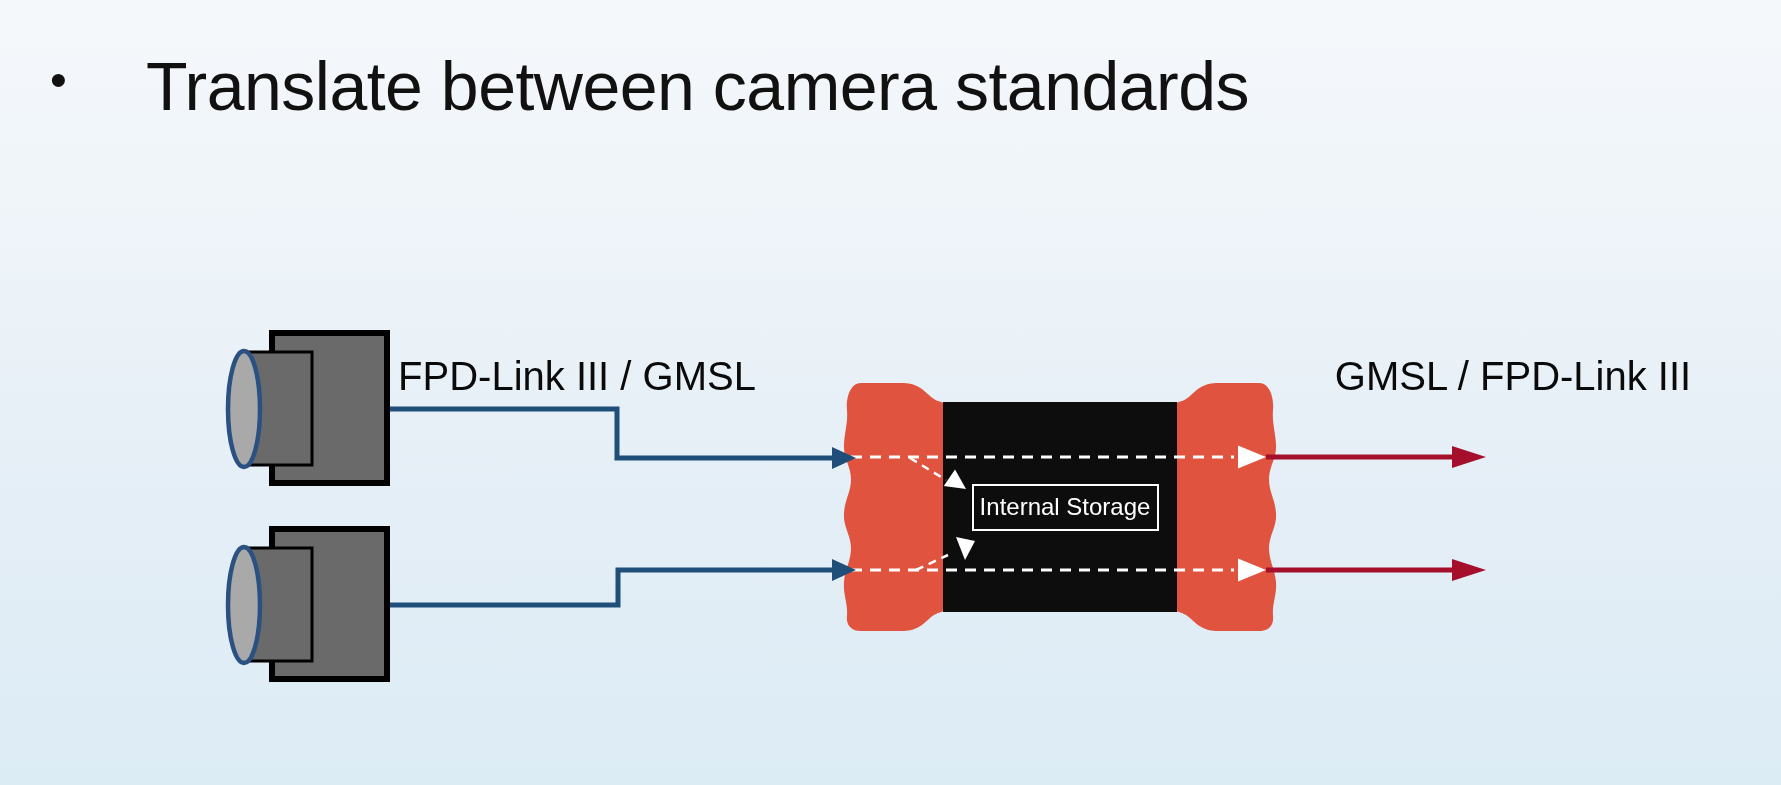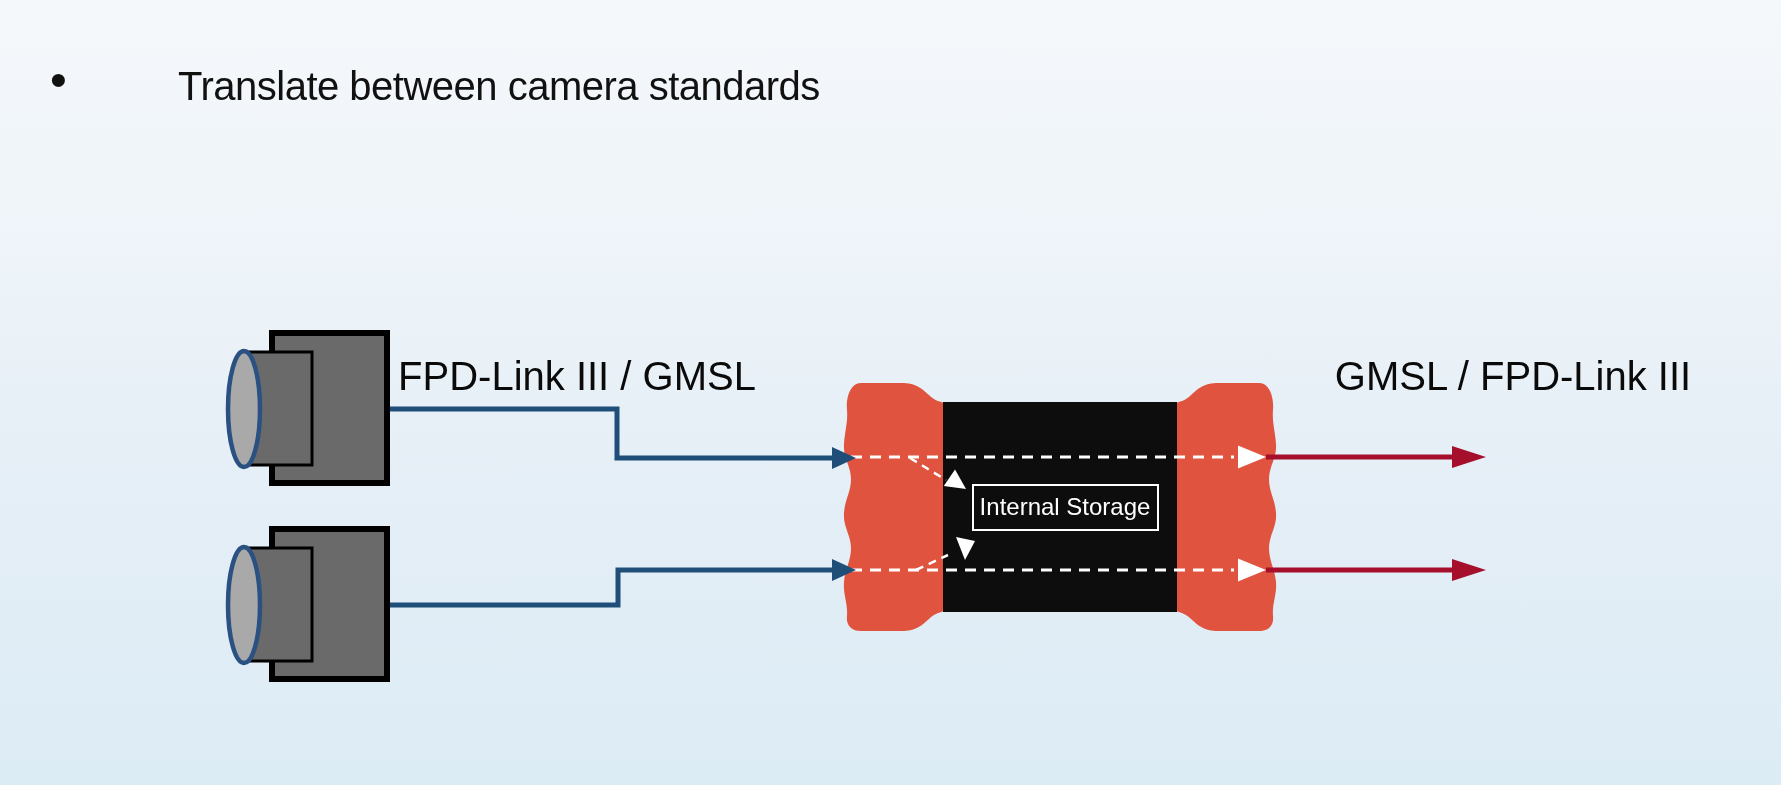--- a/index.html
+++ b/index.html
@@ -9,23 +9,22 @@
     overflow:hidden;
     font-family:"Liberation Sans", sans-serif;
     background:linear-gradient(180deg,#f5f8fb 0%, #eef4f9 30%, #e4eef6 65%, #dcecf5 100%);
   }
   .title-bullet {
     position:absolute; left:50px; top:56px;
     font-size:48px; line-height:48px; color:#111;
   }
   .title-text {
     position:absolute; left:146px; top:59px;
-    font-size:40px; line-height:54px; letter-spacing:-0.5px;
+    font-size:68px; line-height:54px; letter-spacing:-0.5px;
     color:#111;
-    margin-left:32px;
   }
   svg text {
     font-family:"Liberation Sans", sans-serif;
   }
   #diagram { position:absolute; left:0; top:0; }
 </style>
 </head>
 <body>
 
 <div id="slide">

